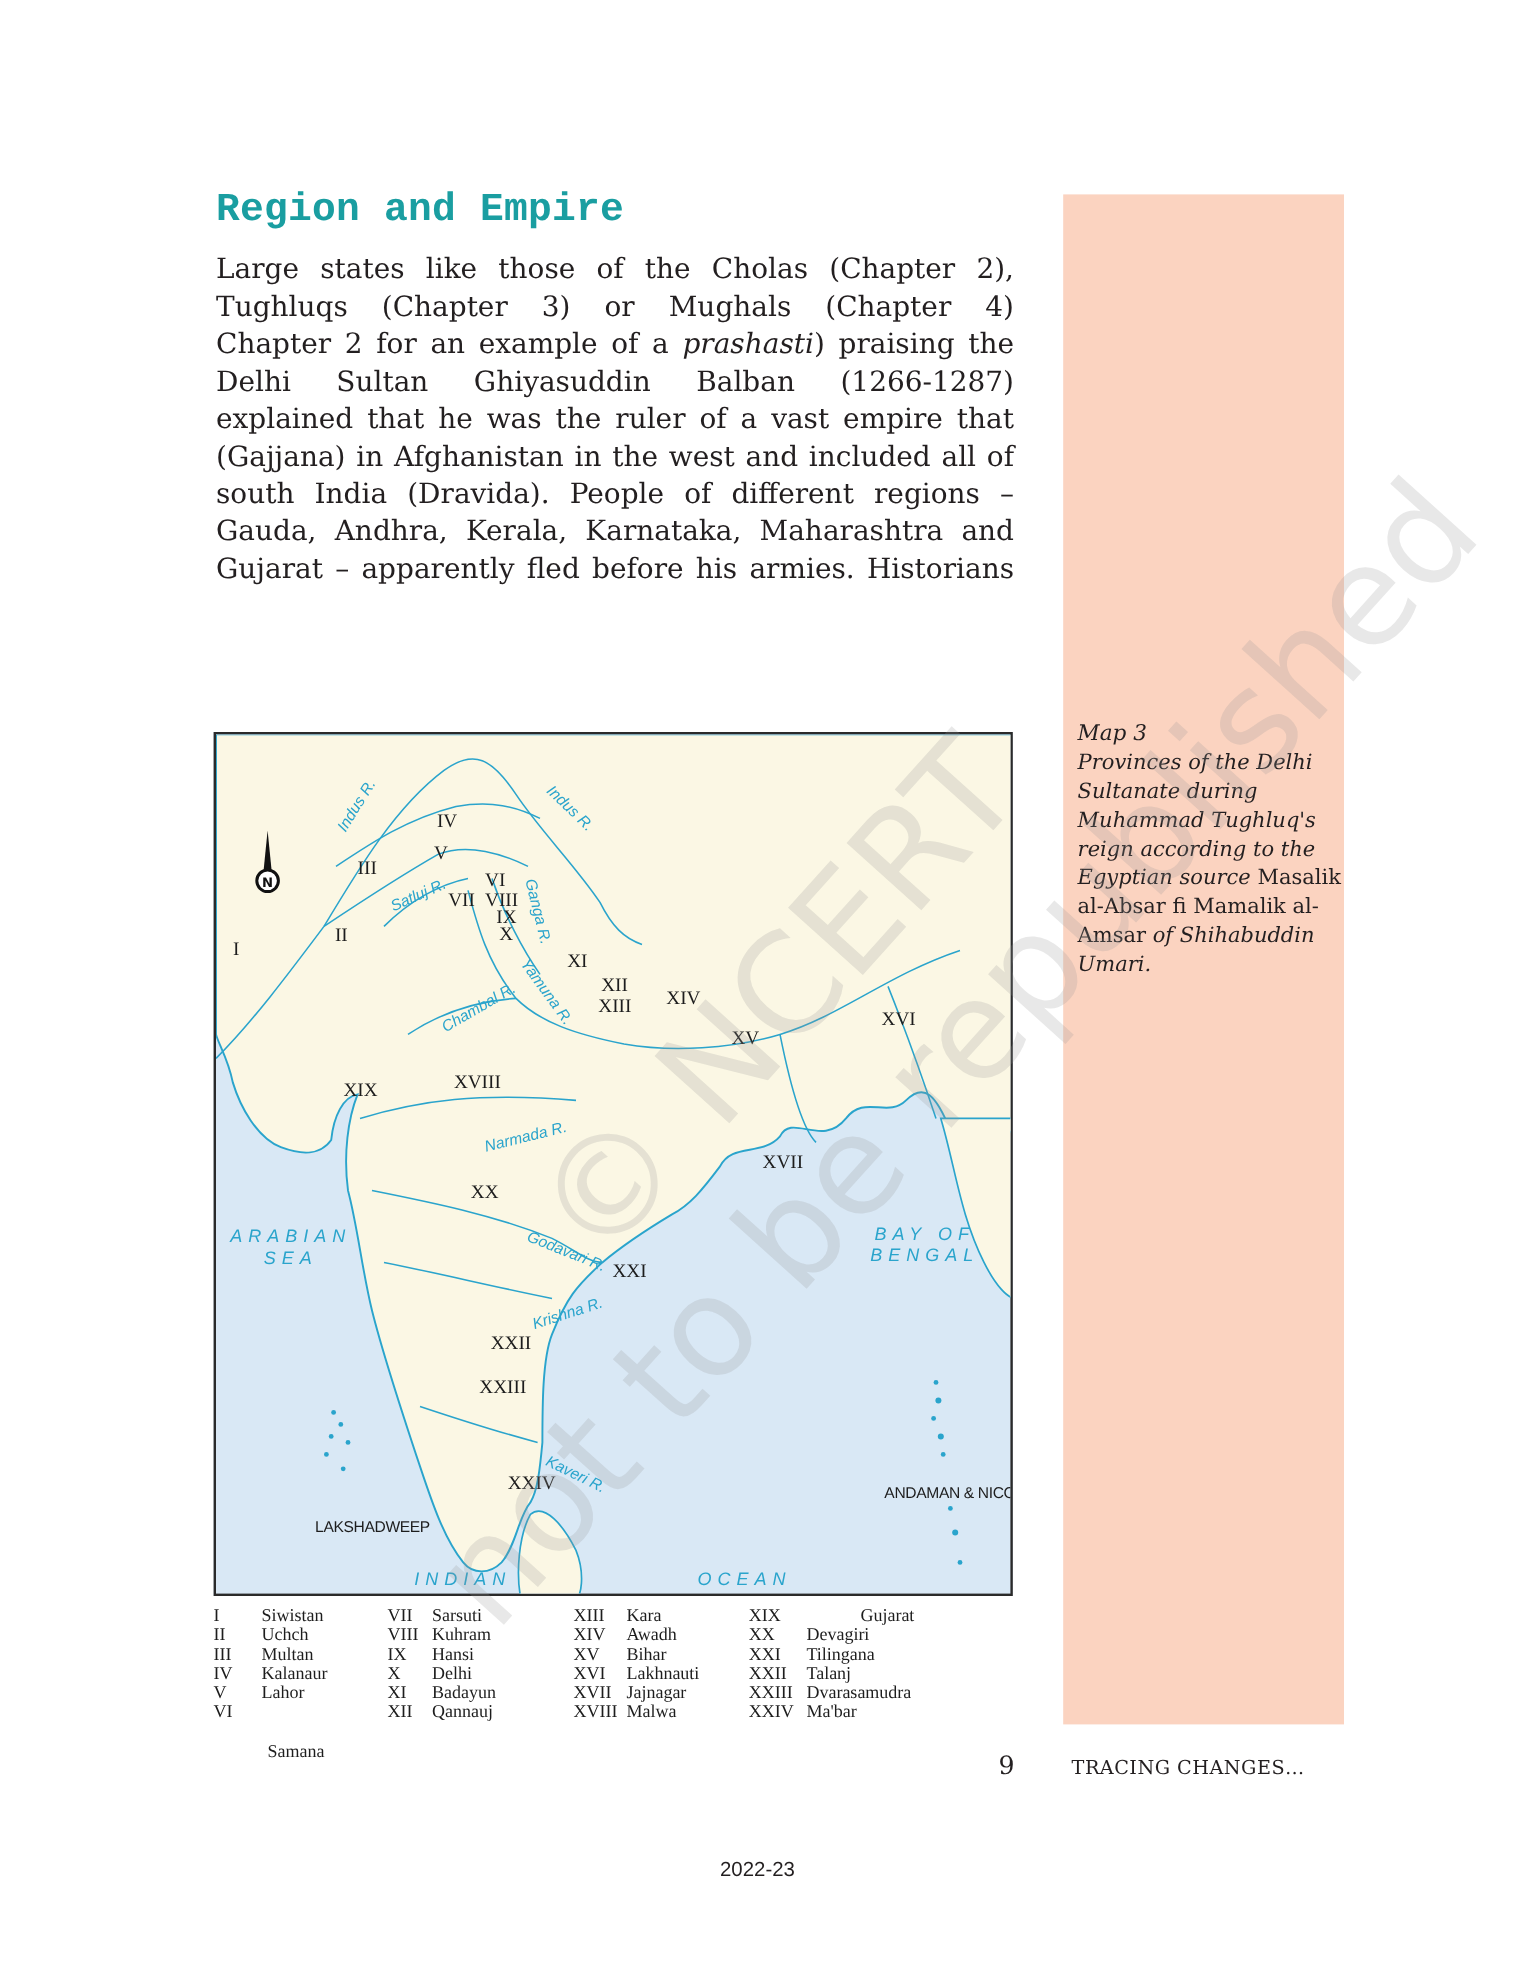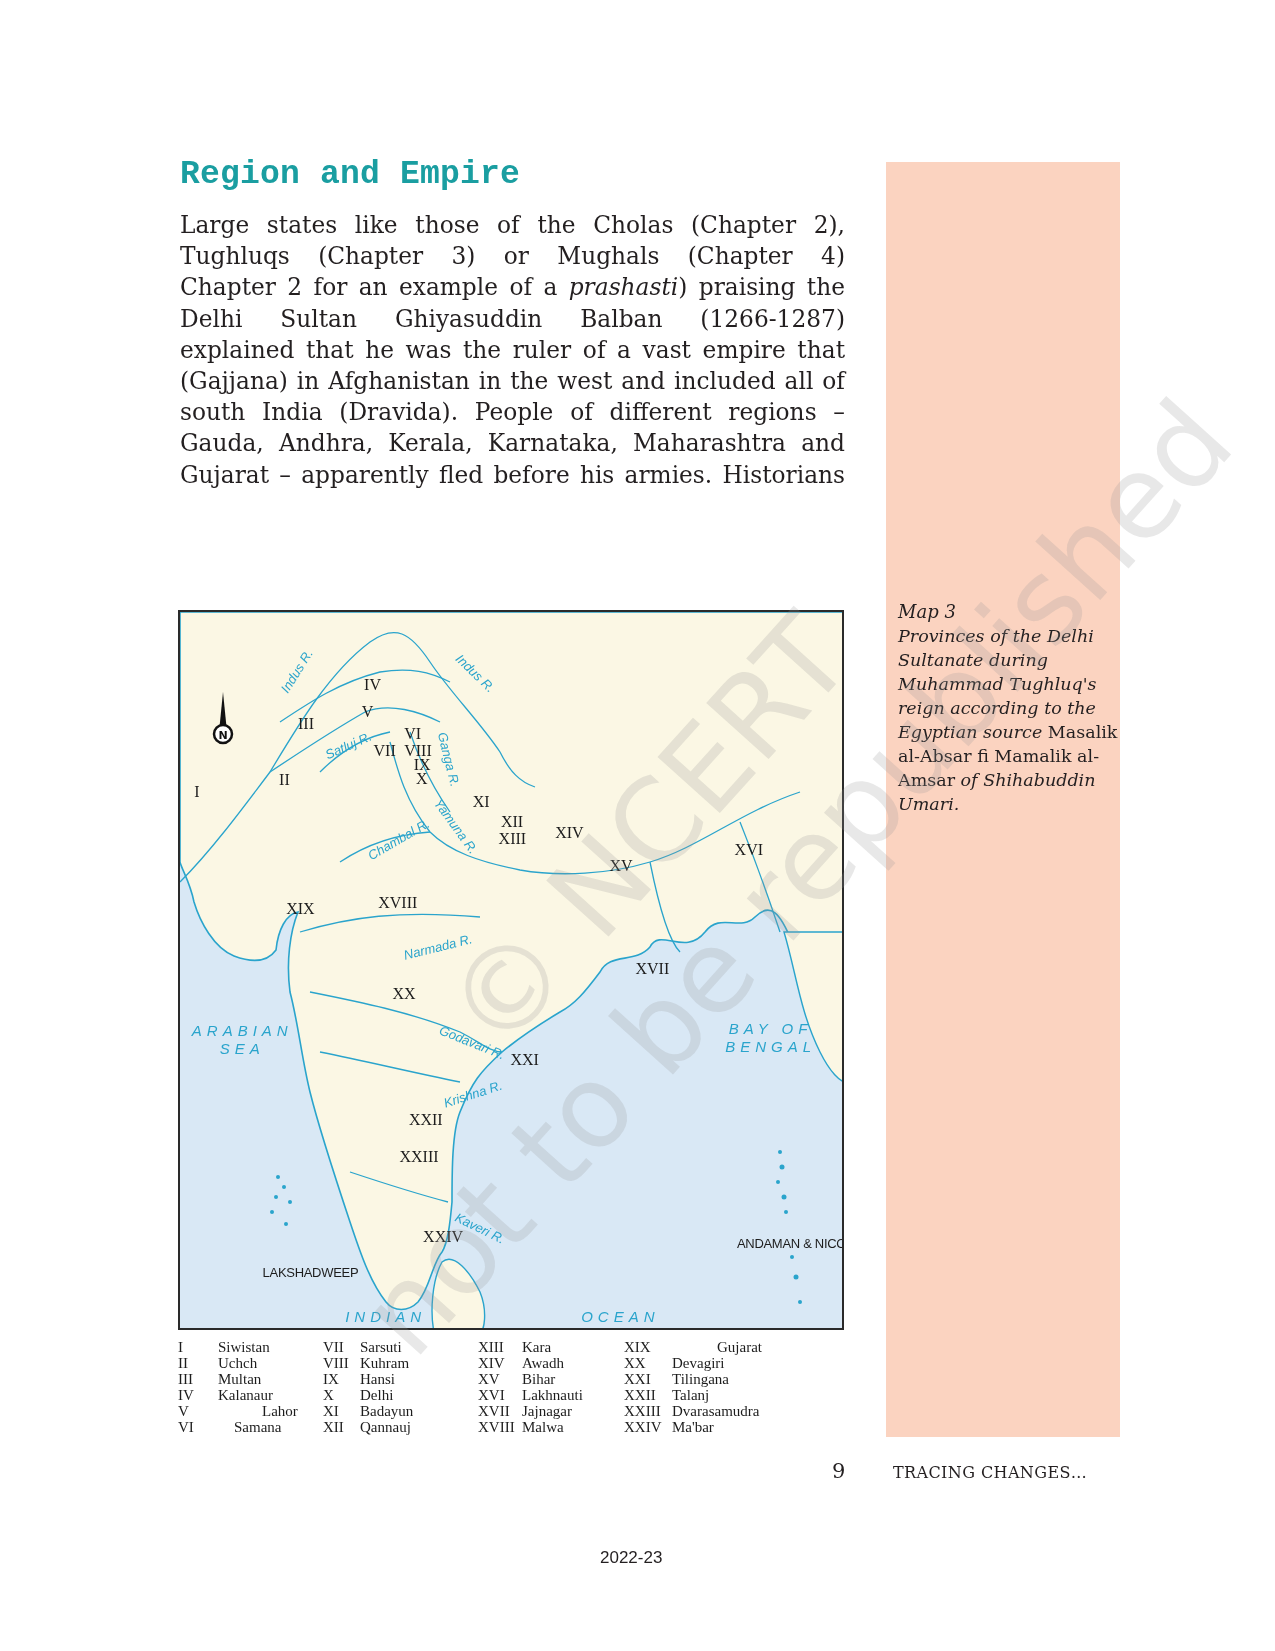--- a/index.html
+++ b/index.html
@@ -249,31 +249,31 @@
         <span class="legend-name" style="left: 40px;">Kalanaur</span>
         <span class="legend-num" style="left: 145px;">X</span>
         <span class="legend-name" style="left: 182px;">Delhi</span>
         <span class="legend-num" style="left: 300px;">XVI</span>
         <span class="legend-name" style="left: 344px;">Lakhnauti</span>
         <span class="legend-num" style="left: 446px;">XXII</span>
         <span class="legend-name" style="left: 494px;">Talanj</span>
       </div>
       <div class="legend-row">
         <span class="legend-num" style="left: 0px;">V</span>
-        <span class="legend-name" style="left: 40px; margin-left: 44px;">Lahor</span>
+        <span class="legend-name" style="left: 40px;">Lahor</span>
         <span class="legend-num" style="left: 145px;">XI</span>
         <span class="legend-name" style="left: 182px;">Badayun</span>
         <span class="legend-num" style="left: 300px;">XVII</span>
         <span class="legend-name" style="left: 344px;">Jajnagar</span>
         <span class="legend-num" style="left: 446px;">XXIII</span>
         <span class="legend-name" style="left: 494px;">Dvarasamudra</span>
       </div>
       <div class="legend-row">
         <span class="legend-num" style="left: 0px;">VI</span>
-        <span class="legend-name" style="left: 56px;">Samana</span>
+        <span class="legend-name" style="left: 45px; margin-top: 33px;">Samana</span>
         <span class="legend-num" style="left: 145px;">XII</span>
         <span class="legend-name" style="left: 182px;">Qannauj</span>
         <span class="legend-num" style="left: 300px;">XVIII</span>
         <span class="legend-name" style="left: 344px;">Malwa</span>
         <span class="legend-num" style="left: 446px;">XXIV</span>
         <span class="legend-name" style="left: 494px;">Ma'bar</span>
       </div>
     </div>
 
   <div class="caption">

